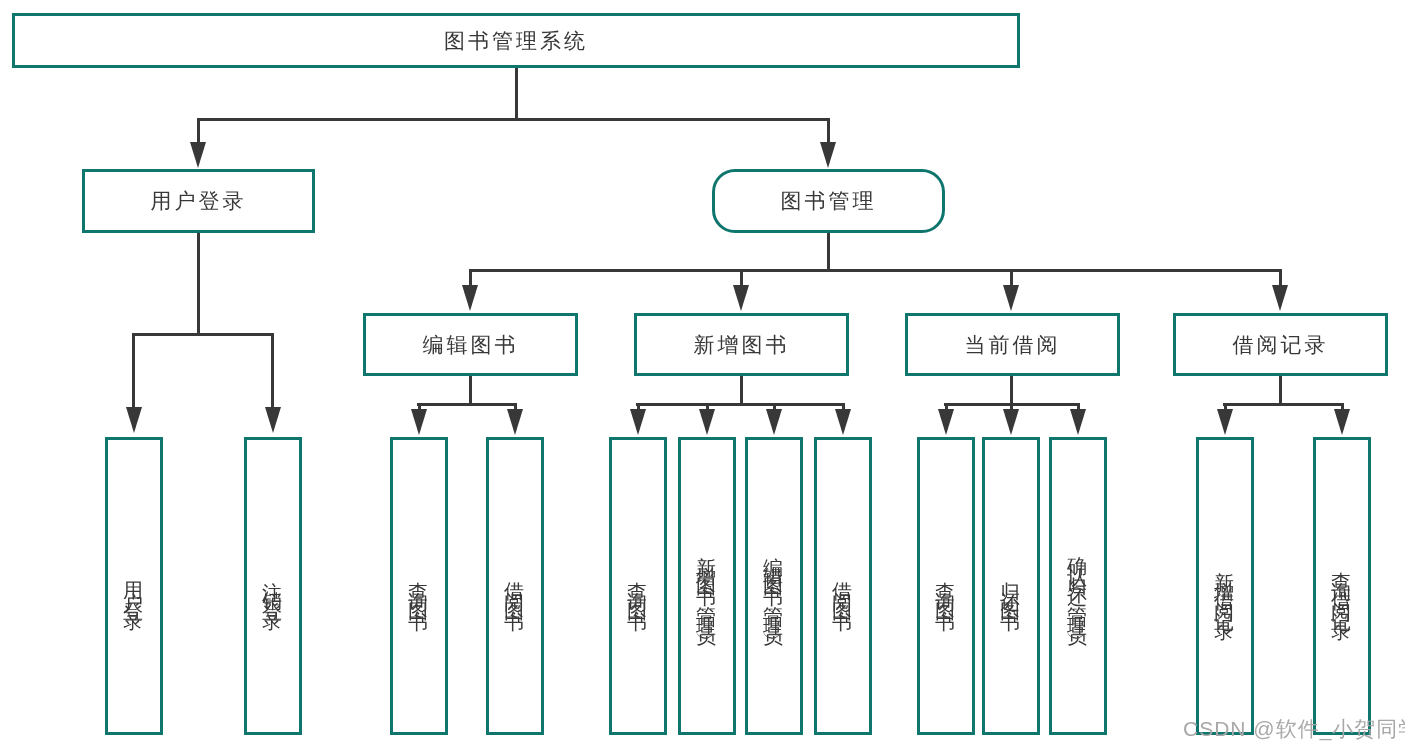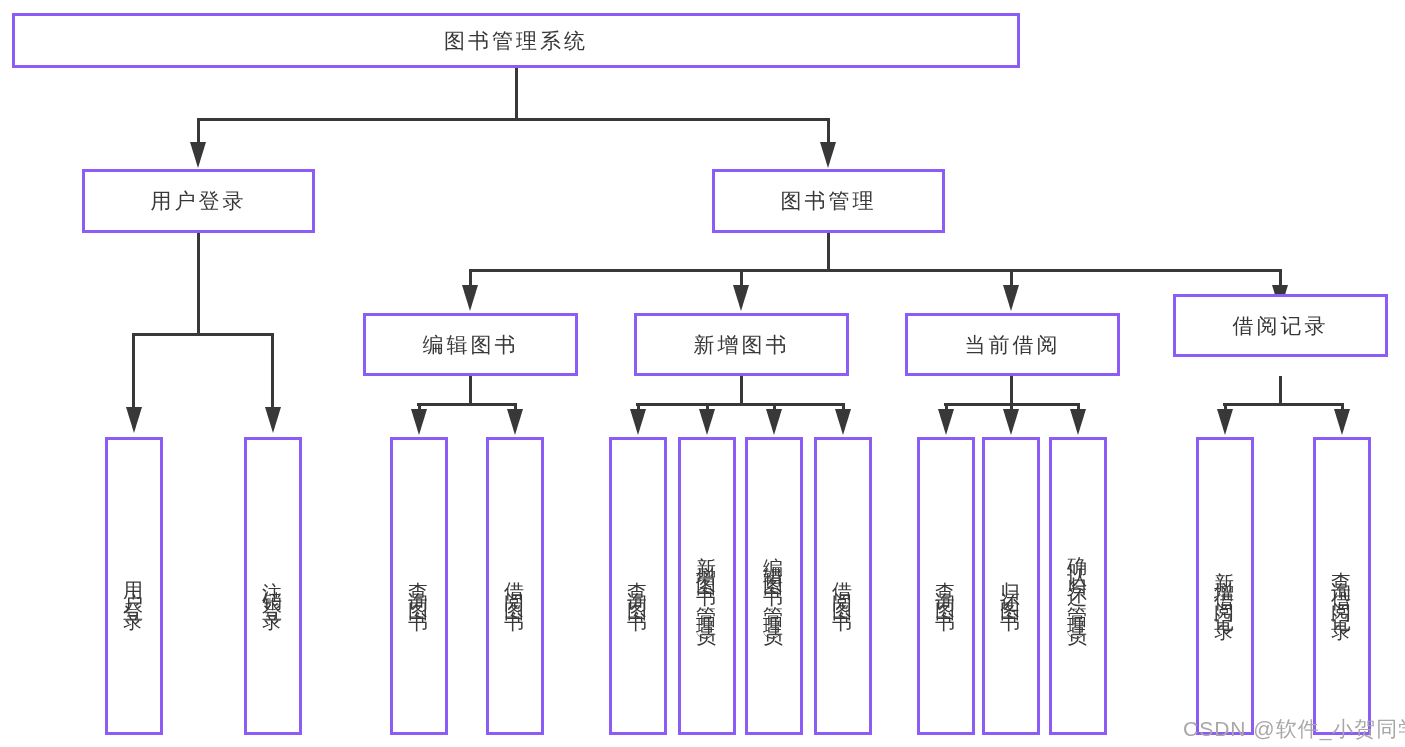--- a/index.html
+++ b/index.html
@@ -8,21 +8,21 @@
     width: 1405px;
     height: 747px;
     background: #ffffff;
     font-family: "Liberation Sans", sans-serif;
     color: #383838;
     overflow: hidden;
   }
   .box {
     position: absolute;
     box-sizing: border-box;
-    border: 3px solid #8b5cf6;
+    border: 3px solid #0f766e;
     background: #ffffff;
     display: flex;
     align-items: center;
     justify-content: center;
     z-index: 2;
   }
   .box .label {
     font-size: 21px;
     letter-spacing: 3px;
     white-space: nowrap;
@@ -66,21 +66,21 @@
   <div class="vline" style="left:515px; top:68px; height:53px;"></div>
   <div class="hline" style="left:197px; top:118px; width:633px;"></div>
   <div class="vline" style="left:197px; top:118px; height:26px;"></div>
   <div class="arrow" style="left:190px; top:142px;"></div>
   <div class="vline" style="left:827px; top:118px; height:26px;"></div>
   <div class="arrow" style="left:820px; top:142px;"></div>
 
   <div class="box" style="left:82px; top:169px; width:233px; height:64px;">
     <span class="label">用户登录</span>
   </div>
-  <div class="box" style="left:712px; top:169px; width:233px; height:64px;">
+  <div class="box" style="left:712px; top:169px; width:233px; height:64px;border-radius:23px;">
     <span class="label">图书管理</span>
   </div>
 
   <div class="vline" style="left:197px; top:233px; height:103px;"></div>
   <div class="hline" style="left:132px; top:333px; width:142px;"></div>
   <div class="vline" style="left:132px; top:333px; height:76px;"></div>
   <div class="arrow" style="left:126px; top:407px;"></div>
   <div class="vline" style="left:271px; top:333px; height:76px;"></div>
   <div class="arrow" style="left:265px; top:407px;"></div>
 
@@ -97,21 +97,21 @@
 
   <div class="box" style="left:363px; top:313px; width:215px; height:63px;">
     <span class="label">编辑图书</span>
   </div>
   <div class="box" style="left:634px; top:313px; width:215px; height:63px;">
     <span class="label">新增图书</span>
   </div>
   <div class="box" style="left:905px; top:313px; width:215px; height:63px;">
     <span class="label">当前借阅</span>
   </div>
-  <div class="box" style="left:1173px; top:294px; width:215px; height:63px;">
+  <div class="box" style="left:1173px; top:313px; width:215px; height:63px;">
     <span class="label">借阅记录</span>
   </div>
 
   <div class="vline" style="left:469px; top:376px; height:30px;"></div>
   <div class="vline" style="left:740px; top:376px; height:30px;"></div>
   <div class="vline" style="left:1010px; top:376px; height:30px;"></div>
   <div class="vline" style="left:1279px; top:376px; height:30px;"></div>
 
   <div class="hline" style="left:417px; top:403px; width:100px;"></div>
   <div class="hline" style="left:636px; top:403px; width:208px;"></div>

